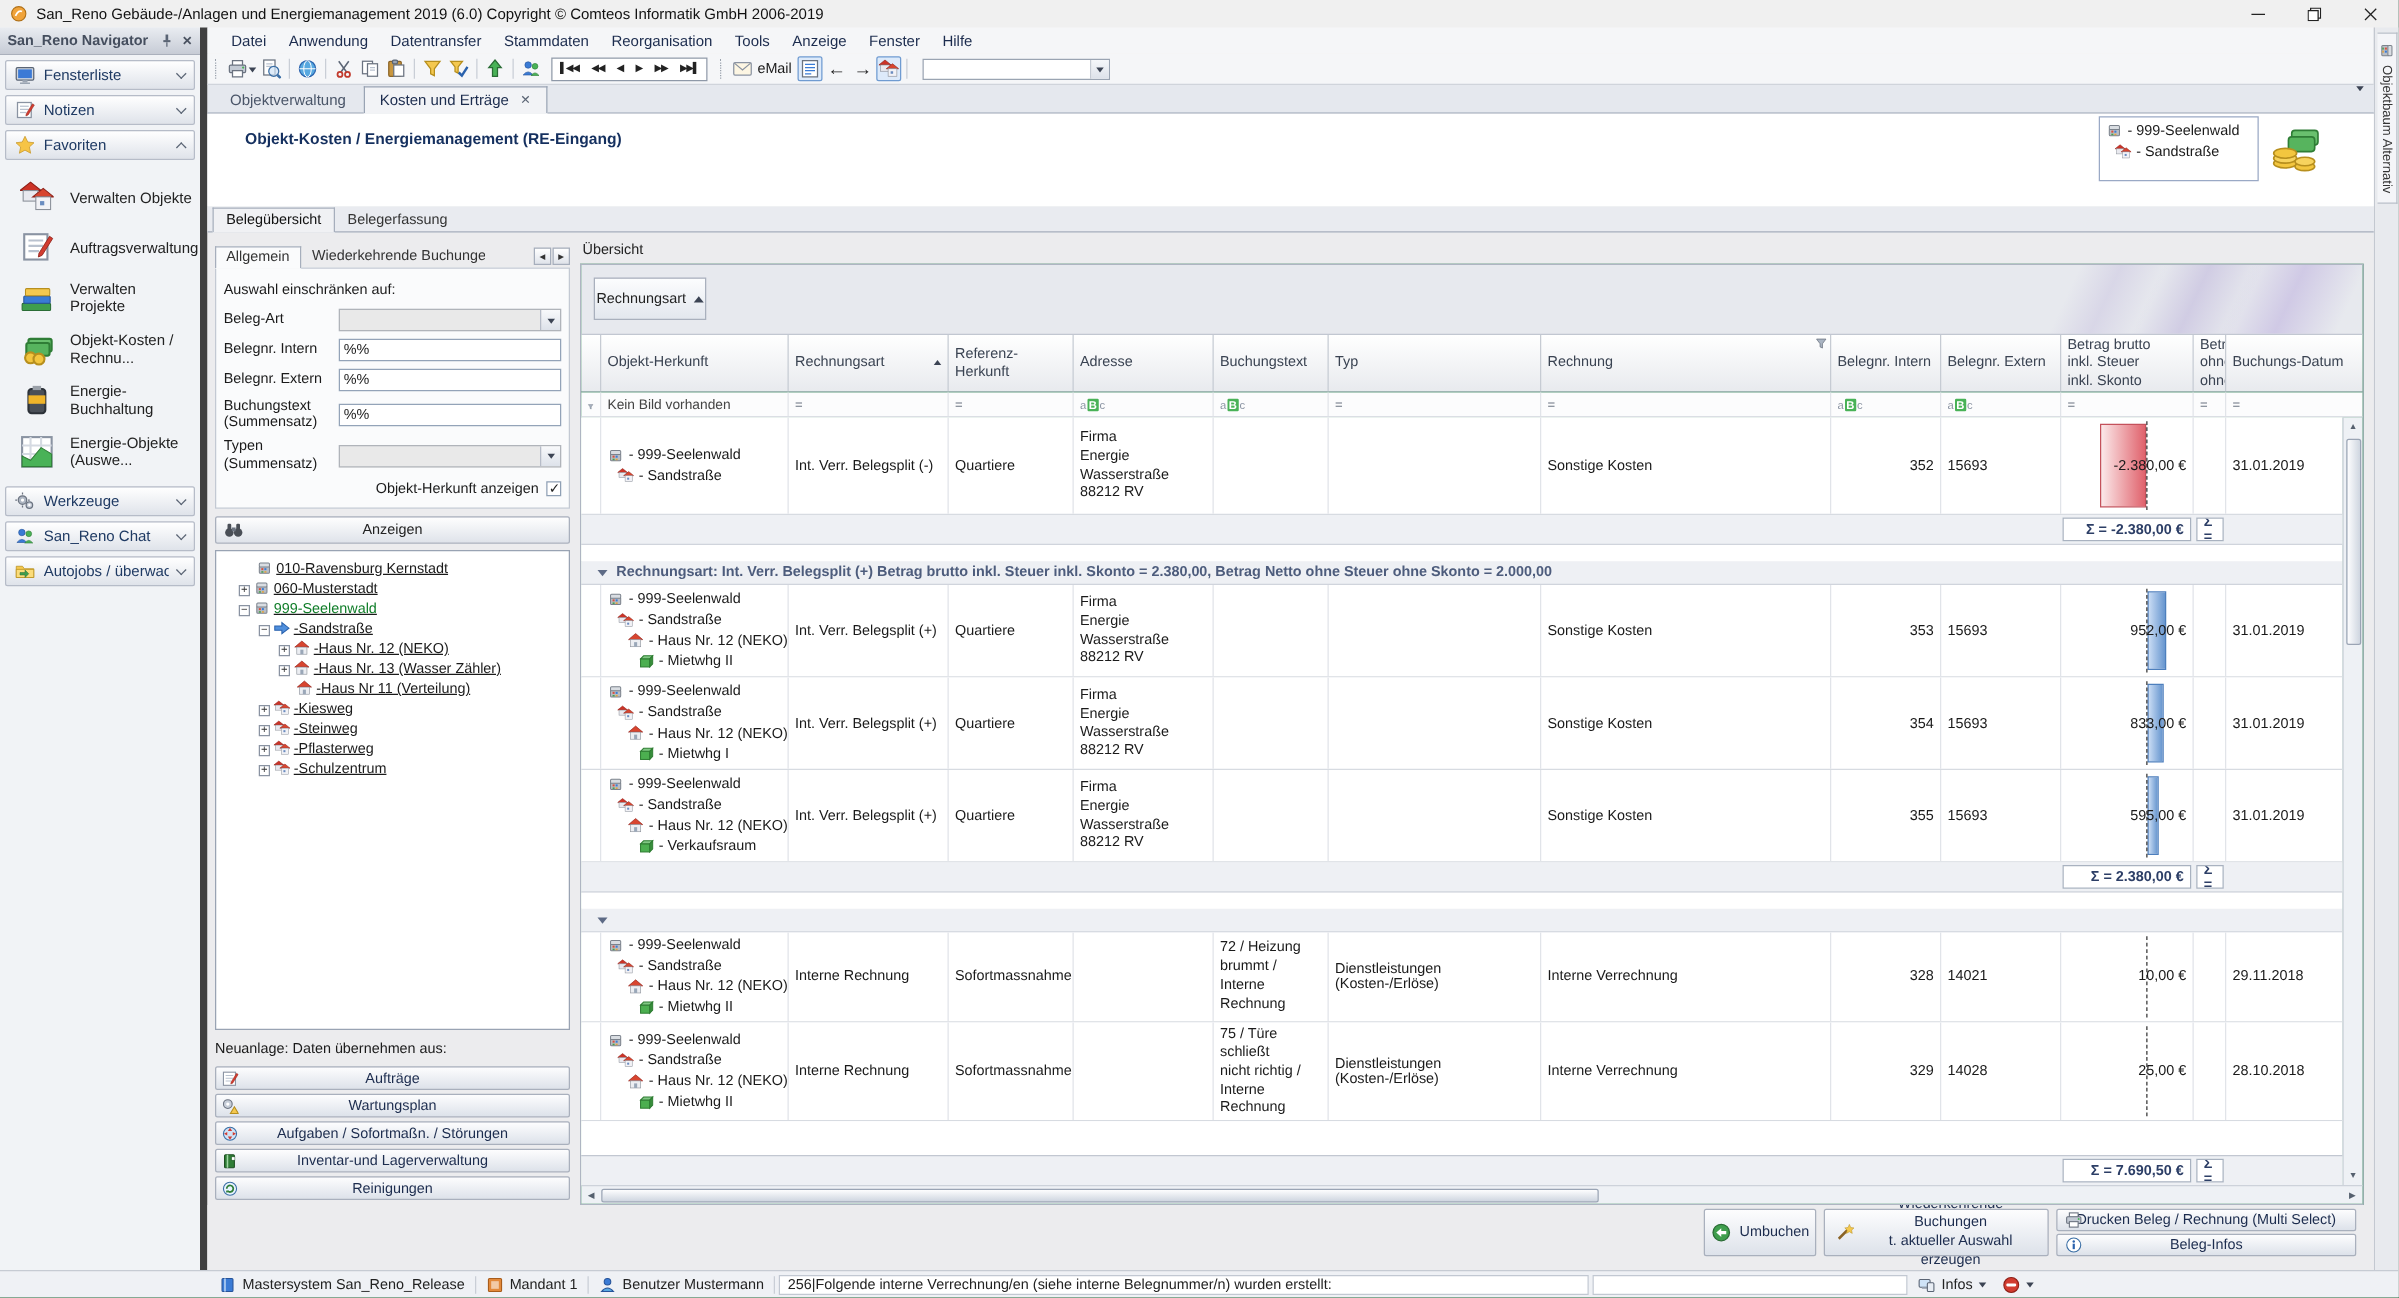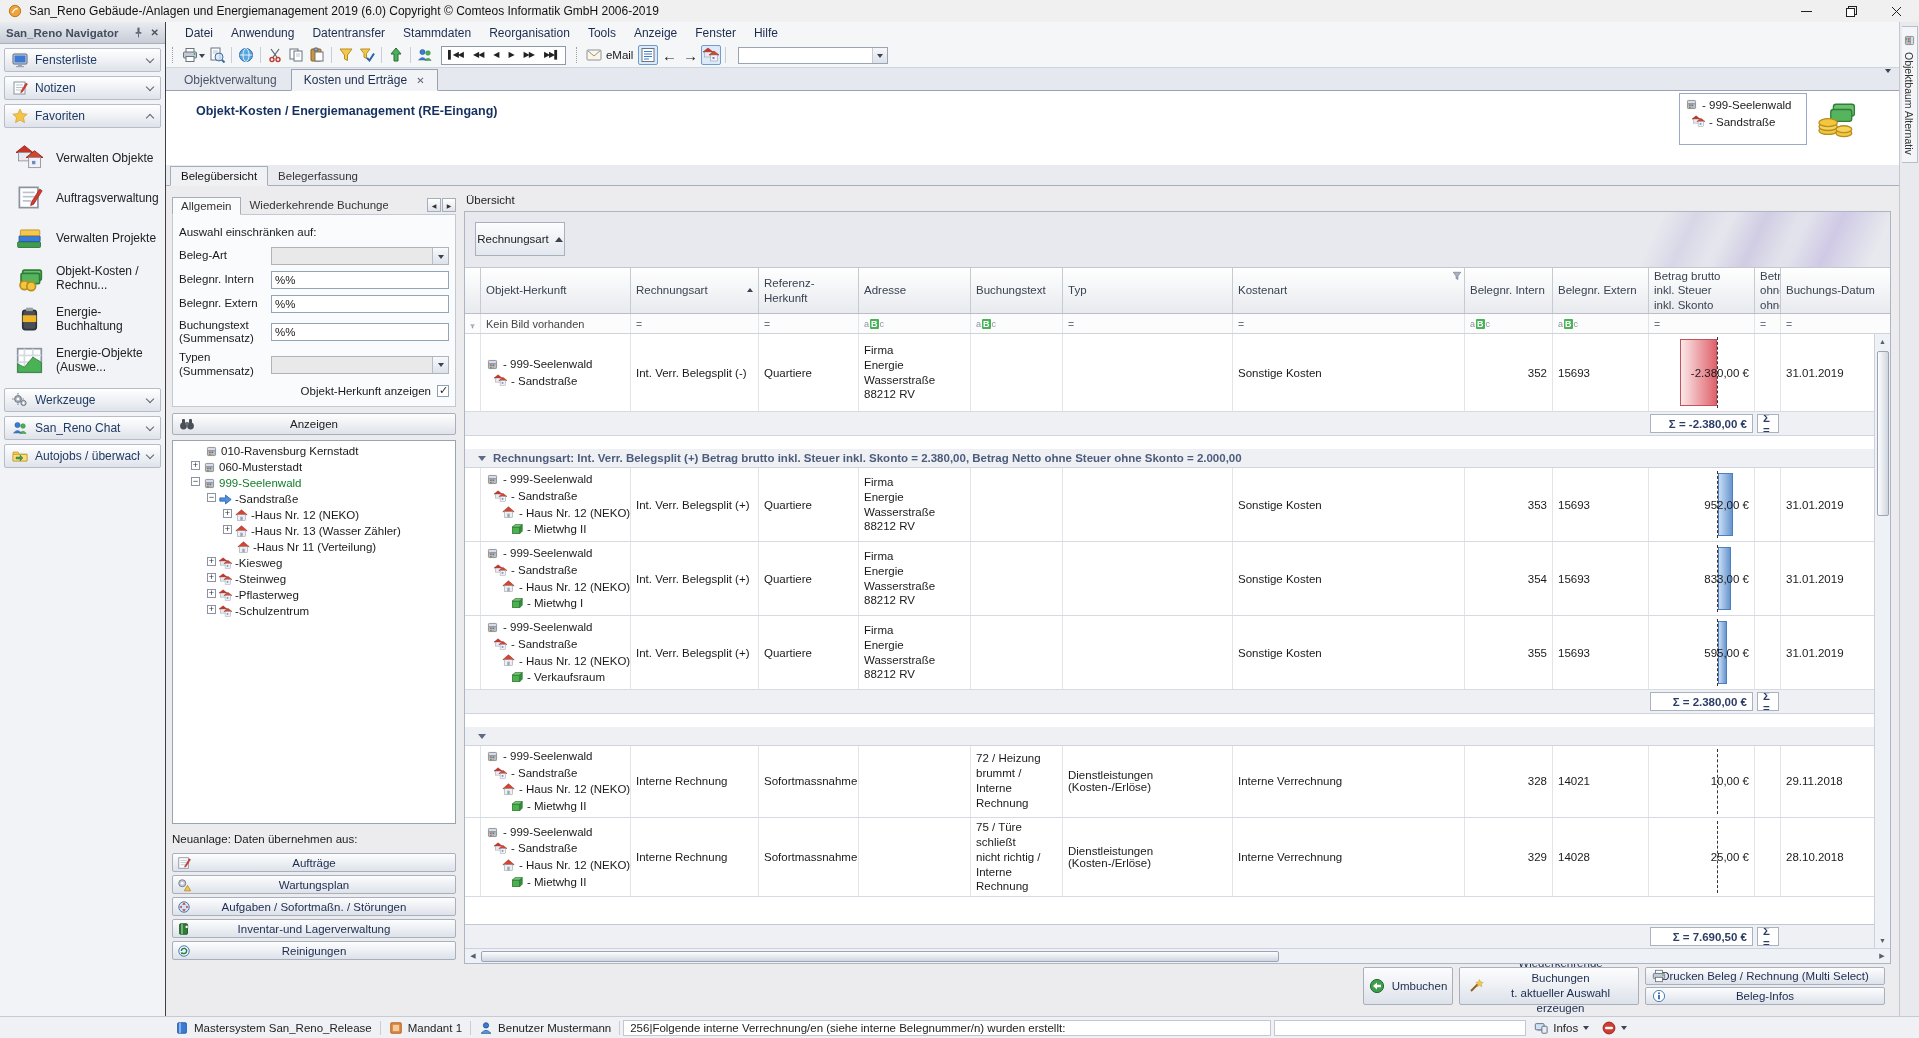--- a/index.html
+++ b/index.html
@@ -12,21 +12,21 @@
 .ic14{width:14px;height:14px;display:inline-block;flex:none}
 .ic28{width:27px;height:27px;display:inline-block;flex:none}
 .ic42{width:42px;height:42px;display:inline-block;flex:none}
 
 .titlebar{height:22px;display:flex;align-items:center;gap:7px;padding-left:8px;}
 .t-title{font-size:12px;color:#111;}
 .wctrls{margin-left:auto;display:flex;height:100%;}
 .wctrl{width:45px;display:flex;align-items:center;justify-content:center;}
 
 .mainrow{display:flex;height:994px;}
-.dock{width:166px;min-width:166px;background:#f1f3f6;border-right:1px solid #404040;display:flex;flex-direction:column;}
+.dock{width:166px;min-width:166px;background:#f1f3f6;border-right:6px solid #404040;display:flex;flex-direction:column;}
 .docktitle{height:22px;background:linear-gradient(#e9ecf1,#c7ccd6);border-bottom:1px solid #aab0bc;display:flex;align-items:center;padding:0 6px;gap:4px;color:#454e5e;font-weight:bold;font-size:11.5px;}
 .docktitle .xg{margin-left:2px;color:#4a5260;font-size:10px}
 .docktitle .sp{margin-left:auto}
 .dockbody{flex:1;padding:4px;display:flex;flex-direction:column;gap:4px;overflow:hidden}
 .dgroup{height:24px;min-height:24px;border:1px solid #b6bcc8;border-radius:2px;background:linear-gradient(#ffffff,#dfe3ea);display:flex;align-items:center;gap:7px;padding:0 7px;color:#1f3a63;}
 .chev{width:6px;height:6px;border-right:1px solid #5a6474;border-bottom:1px solid #5a6474;margin-left:auto;flex:none}
 .chev.down{transform:rotate(45deg);margin-top:-3px}
 .chev.up{transform:rotate(225deg);margin-top:3px}
 .favlist{padding:12px 0 10px 12px;display:flex;flex-direction:column;gap:13px;}
 .favitem{display:flex;align-items:center;gap:13px;color:#222;}
@@ -74,21 +74,21 @@
 .flabel{width:92px;white-space:pre-line;line-height:1.15;flex:none}
 .fctrl{flex:1;height:18px;border:1px solid #93a3b8;background:#fff;display:flex;align-items:center;padding-left:3px;overflow:hidden}
 .fctrl.dis{background:#e9e9e9;border-color:#b0b4ba;}
 .fdd{margin-left:auto;width:16px;height:100%;background:linear-gradient(#f8f9fb,#dde2ea);border-left:1px solid #b6bcc8;display:flex;align-items:center;justify-content:center;flex:none}
 .fcheckrow{display:flex;justify-content:flex-end;align-items:center;gap:6px;min-height:15px}
 .checkbox{width:12px;height:12px;border:1px solid #8fa0b5;background:#fff;position:relative;flex:none}
 .checkbox.checked::after{content:"✓";position:absolute;left:1px;top:-2px;font-size:11px;color:#222;}
 .anzbtn{margin-top:6px;height:22px;min-height:22px;border:1px solid #a9b0bd;border-radius:2px;background:linear-gradient(#fefefe,#dfe3ea);display:flex;align-items:center;justify-content:center;position:relative;font-size:11.5px;color:#222;}
 .anzbtn .ic{position:absolute;left:6px;}
 .treebox{flex:1;margin-top:5px;border:1px solid #99a3b3;background:#fff;padding:4px 2px;overflow:hidden;font-size:11.5px;}
-.titem{display:flex;align-items:flex-start;gap:3px;height:16px;}
+.titem{display:flex;align-items:flex-end;gap:3px;height:16px;text-decoration:underline;}
 .exp{width:9px;min-width:9px;height:9px;border:1px solid #8a93a2;background:#fff;position:relative;}
 .exp::before{position:absolute;left:0;right:0;top:50%;transform:translateY(-50%);text-align:center;font-size:9px;line-height:1;color:#333;}
 .exp.plus::before{content:"+";}
 .exp.minus::before{content:"−";}
 .expspacer{width:11px;min-width:11px;}
 .tgreen{color:#0f7d28;}
 .neulabel{margin:9px 0 2px;font-size:11.5px;min-height:14px}
 .abtns{display:flex;flex-direction:column;gap:3px;margin-top:4px;padding-bottom:4px;}
 .abtn{height:19px;min-height:19px;border:1px solid #a9b0bd;border-radius:2px;background:linear-gradient(#fdfdfe,#dde2ea);position:relative;display:flex;align-items:center;justify-content:center;font-size:11.5px;color:#1c2c4e;}
 .abtn .ic14{position:absolute;left:4px;}
@@ -873,21 +873,21 @@
               </div>
               <div class="ghead">
                 <div class="hcell c-ind"></div>
                 <div class="hcell c-obj">Objekt-Herkunft</div>
                 <div class="hcell c-rart"><span>Rechnungsart</span><span class="sortup sm" style="margin-left:auto"></span></div>
                 <div class="hcell c-ref">Referenz-
 Herkunft</div>
                 <div class="hcell c-adr">Adresse</div>
                 <div class="hcell c-btx">Buchungstext</div>
                 <div class="hcell c-typ">Typ</div>
-                <div class="hcell c-kart"><span>Kostenart</span><span class="hfun"><svg viewBox="0 0 16 16">
+                <div class="hcell c-kart"><span>Rechnung</span><span class="hfun"><svg viewBox="0 0 16 16">
                         <polygon points="2,2 14,2 9.5,8 9.5,13.5 6.5,12 6.5,8" fill="#aab4c2" stroke="#6b7380"></polygon>
                       </svg></span></div>
                 <div class="hcell c-int">Belegnr. Intern</div>
                 <div class="hcell c-ext">Belegnr. Extern</div>
                 <div class="hcell c-bet">Betrag brutto
 inkl. Steuer
 inkl. Skonto</div>
                 <div class="hcell c-b2">Betra
 ohne
 ohne</div>

